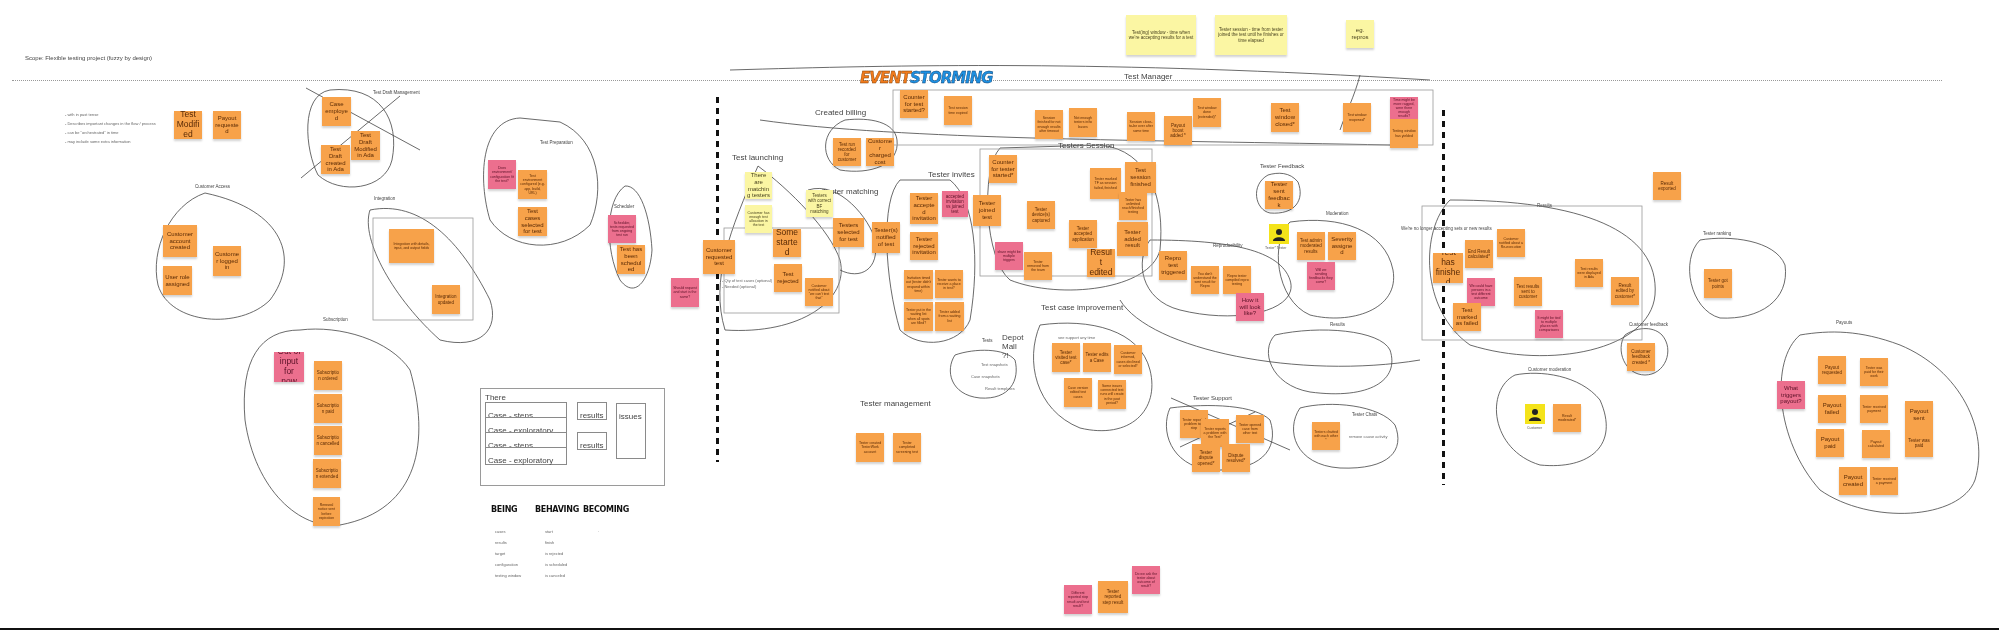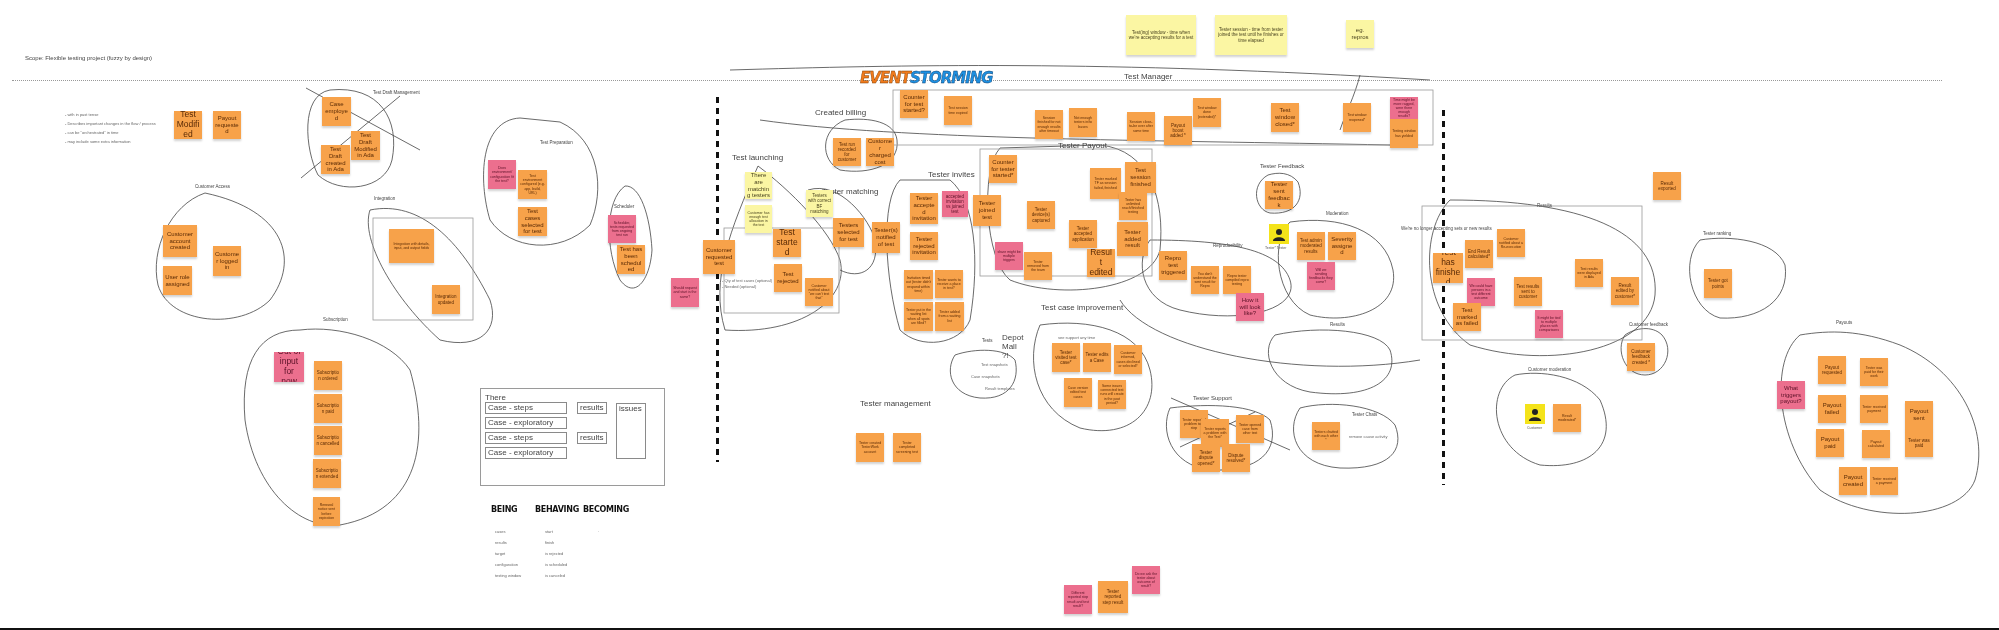--- a/index.html
+++ b/index.html
@@ -12,21 +12,21 @@
   .y { background:#fbf6a3; color:#4a4420; }
   .sz-xs { font-size:3.5px; }
   .sz-s { font-size:4.5px; }
   .sz-m { font-size:6px; }
   .sz-l { font-size:8.5px; }
   .label { position:absolute; white-space:nowrap; color:#444; }
   .lbl-xs { font-size:4.5px; }
   .lbl-s { font-size:6px; }
   .lbl-m { font-size:8px; }
   .box { position:absolute; border:1px solid #9a9a9a; box-sizing:border-box; }
-  .field { position:absolute; border:1px solid #8a8a8a; box-sizing:border-box; font-size:8px; padding:0 2px; line-height:10px; color:#444; background:#fff; }
+  .field { position:absolute; border:1px solid #8a8a8a; box-sizing:border-box; font-size:8px; padding:8px 2px; line-height:10px; color:#444; background:#fff; }
   .bbb { position:absolute; font-family:"DejaVu Sans", sans-serif; font-weight:bold; font-size:8px; color:#111; letter-spacing:-0.3px; }
   .small-list { position:absolute; font-size:4px; color:#666; line-height:9px; }
   .dash-v { position:absolute; width:3px; background:repeating-linear-gradient(to bottom,#111 0,#111 6px,transparent 6px,transparent 11px); }
   .dot-h { position:absolute; height:0; border-top:1px dotted #999; }
   .avatar { position:absolute; background:#f4e31a; box-sizing:border-box; display:flex; align-items:center; justify-content:center; }
   .avatar-cap { position:absolute; font-size:3.5px; color:#555; white-space:nowrap; }
   .logo { position:absolute; font-family:"DejaVu Sans", sans-serif; font-weight:bold; font-style:italic; font-size:15px; letter-spacing:-1px; }
   .logo .a { color:#f07a1c; -webkit-text-stroke:0.4px #7a3b00; }
   .logo .b { color:#1d8fe0; -webkit-text-stroke:0.4px #0b3d6e; }
   .bottom-bar { position:absolute; left:0; top:628px; width:1999px; height:2px; background:#111; }
@@ -133,21 +133,21 @@
   <div class="label lbl-xs" style="left:195px;top:184px;">Customer Access</div>
   <div class="label lbl-xs" style="left:374px;top:196px;">Integration</div>
   <div class="label lbl-xs" style="left:323px;top:317px;">Subscription</div>
   <div class="label lbl-xs" style="left:540px;top:140px;">Test Preparation</div>
   <div class="label lbl-xs" style="left:614px;top:204px;">Scheduler</div>
   <div class="label lbl-m" style="left:732px;top:153px;">Test launching</div>
   <div class="label lbl-m" style="left:815px;top:108px;">Created billing</div>
   <div class="label lbl-m" style="left:822px;top:187px;">Tester matching</div>
   <div class="label lbl-m" style="left:928px;top:170px;">Tester invites</div>
   <div class="label lbl-m" style="left:1124px;top:72px;">Test Manager</div>
-  <div class="label lbl-m" style="left:1058px;top:141px;">Tester  Payout</div>
+  <div class="label lbl-m" style="left:1058px;top:141px;">Testers  Session</div>
   <div class="label lbl-s" style="left:1260px;top:163px;">Tester Feedback</div>
   <div class="label lbl-xs" style="left:1326px;top:211px;">Moderation</div>
   <div class="label lbl-xs" style="left:1213px;top:243px;">Reproducibility</div>
   <div class="label lbl-m" style="left:1041px;top:303px;">Test case improvement</div>
   <div class="label lbl-xs" style="left:982px;top:338px;">Tests</div>
   <div class="label lbl-m" style="left:1002px;top:333px;white-space:normal;width:22px;">Depot Mall ?!</div>
   <div class="label lbl-m" style="left:860px;top:399px;">Tester management</div>
   <div class="label lbl-xs" style="left:1330px;top:322px;">Results</div>
   <div class="label lbl-s" style="left:1193px;top:395px;">Tester Support</div>
   <div class="label lbl-xs" style="left:1352px;top:412px;">Tester Chats</div>
@@ -236,21 +236,21 @@
       <div class="sticky p sz-xs" style="left: 488px; top: 160px; width: 28px; height: 29px;">Does environment/ configuration fit the test?</div>
       <div class="sticky o sz-xs" style="left: 518px; top: 170px; width: 29px; height: 29px;">Test environment configured (e.g. app, build, URL)</div>
       <div class="sticky o sz-m" style="left: 518px; top: 207px; width: 29px; height: 29px;">Test cases selected for test</div>
       <div class="sticky p sz-xs" style="left: 608px; top: 215px; width: 28px; height: 28px;">Scheduler, tests requested from ongoing test run</div>
       <div class="sticky o sz-m" style="left: 617px; top: 245px; width: 28px; height: 29px;">Test has been scheduled</div>
       <div class="sticky o sz-m" style="left: 703px; top: 240px; width: 32px; height: 34px;">Customer requested test</div>
       <div class="sticky p sz-xs" style="left: 671px; top: 278px; width: 28px; height: 29px;">Should request and start is the same?</div>
       <div class="sticky y sz-m" style="left: 745px; top: 172px; width: 27px; height: 27px;">There are matching testers</div>
       <div class="sticky y sz-xs" style="left: 745px; top: 205px; width: 27px; height: 28px;">Customer has enough test allocation in the test</div>
       <div class="sticky y sz-s" style="left: 806px; top: 190px; width: 27px; height: 27px;">Testers with correct BF matching</div>
-      <div class="sticky o sz-l" style="left: 773px; top: 229px; width: 28px; height: 28px;">Test started</div>
+      <div class="sticky o sz-l" style="left: 773px; top: 229px; width: 28px; height: 28px;">Some started</div>
       <div class="sticky o sz-m" style="left: 774px; top: 264px; width: 28px; height: 28px;">Test rejected</div>
       <div class="sticky o sz-xs" style="left: 805px; top: 278px; width: 28px; height: 28px;">Customer notified about "we can't test that"</div>
       <div class="sticky o sz-m" style="left: 833px; top: 218px; width: 31px; height: 29px;">Testers selected for test</div>
       <div class="sticky o sz-m" style="left: 872px; top: 222px; width: 28px; height: 31px;">Tester(s) notified of test</div>
       <div class="sticky o sz-s" style="left: 833px; top: 138px; width: 28px; height: 28px;">Test run recorded for customer</div>
       <div class="sticky o sz-m" style="left: 866px; top: 138px; width: 28px; height: 28px;">Customer charged cost</div>
       <div class="sticky o sz-m" style="left: 910px; top: 193px; width: 28px; height: 31px;">Tester accepted invitation</div>
       <div class="sticky p sz-s" style="left: 942px; top: 191px; width: 26px; height: 26px;">accepted invitation vs joined test</div>
       <div class="sticky o sz-m" style="left: 910px; top: 232px; width: 28px; height: 28px;">Tester rejected invitation</div>
       <div class="sticky o sz-xs" style="left: 904px; top: 270px; width: 29px; height: 29px;">Invitation timed out (tester didn't respond within time)</div>

